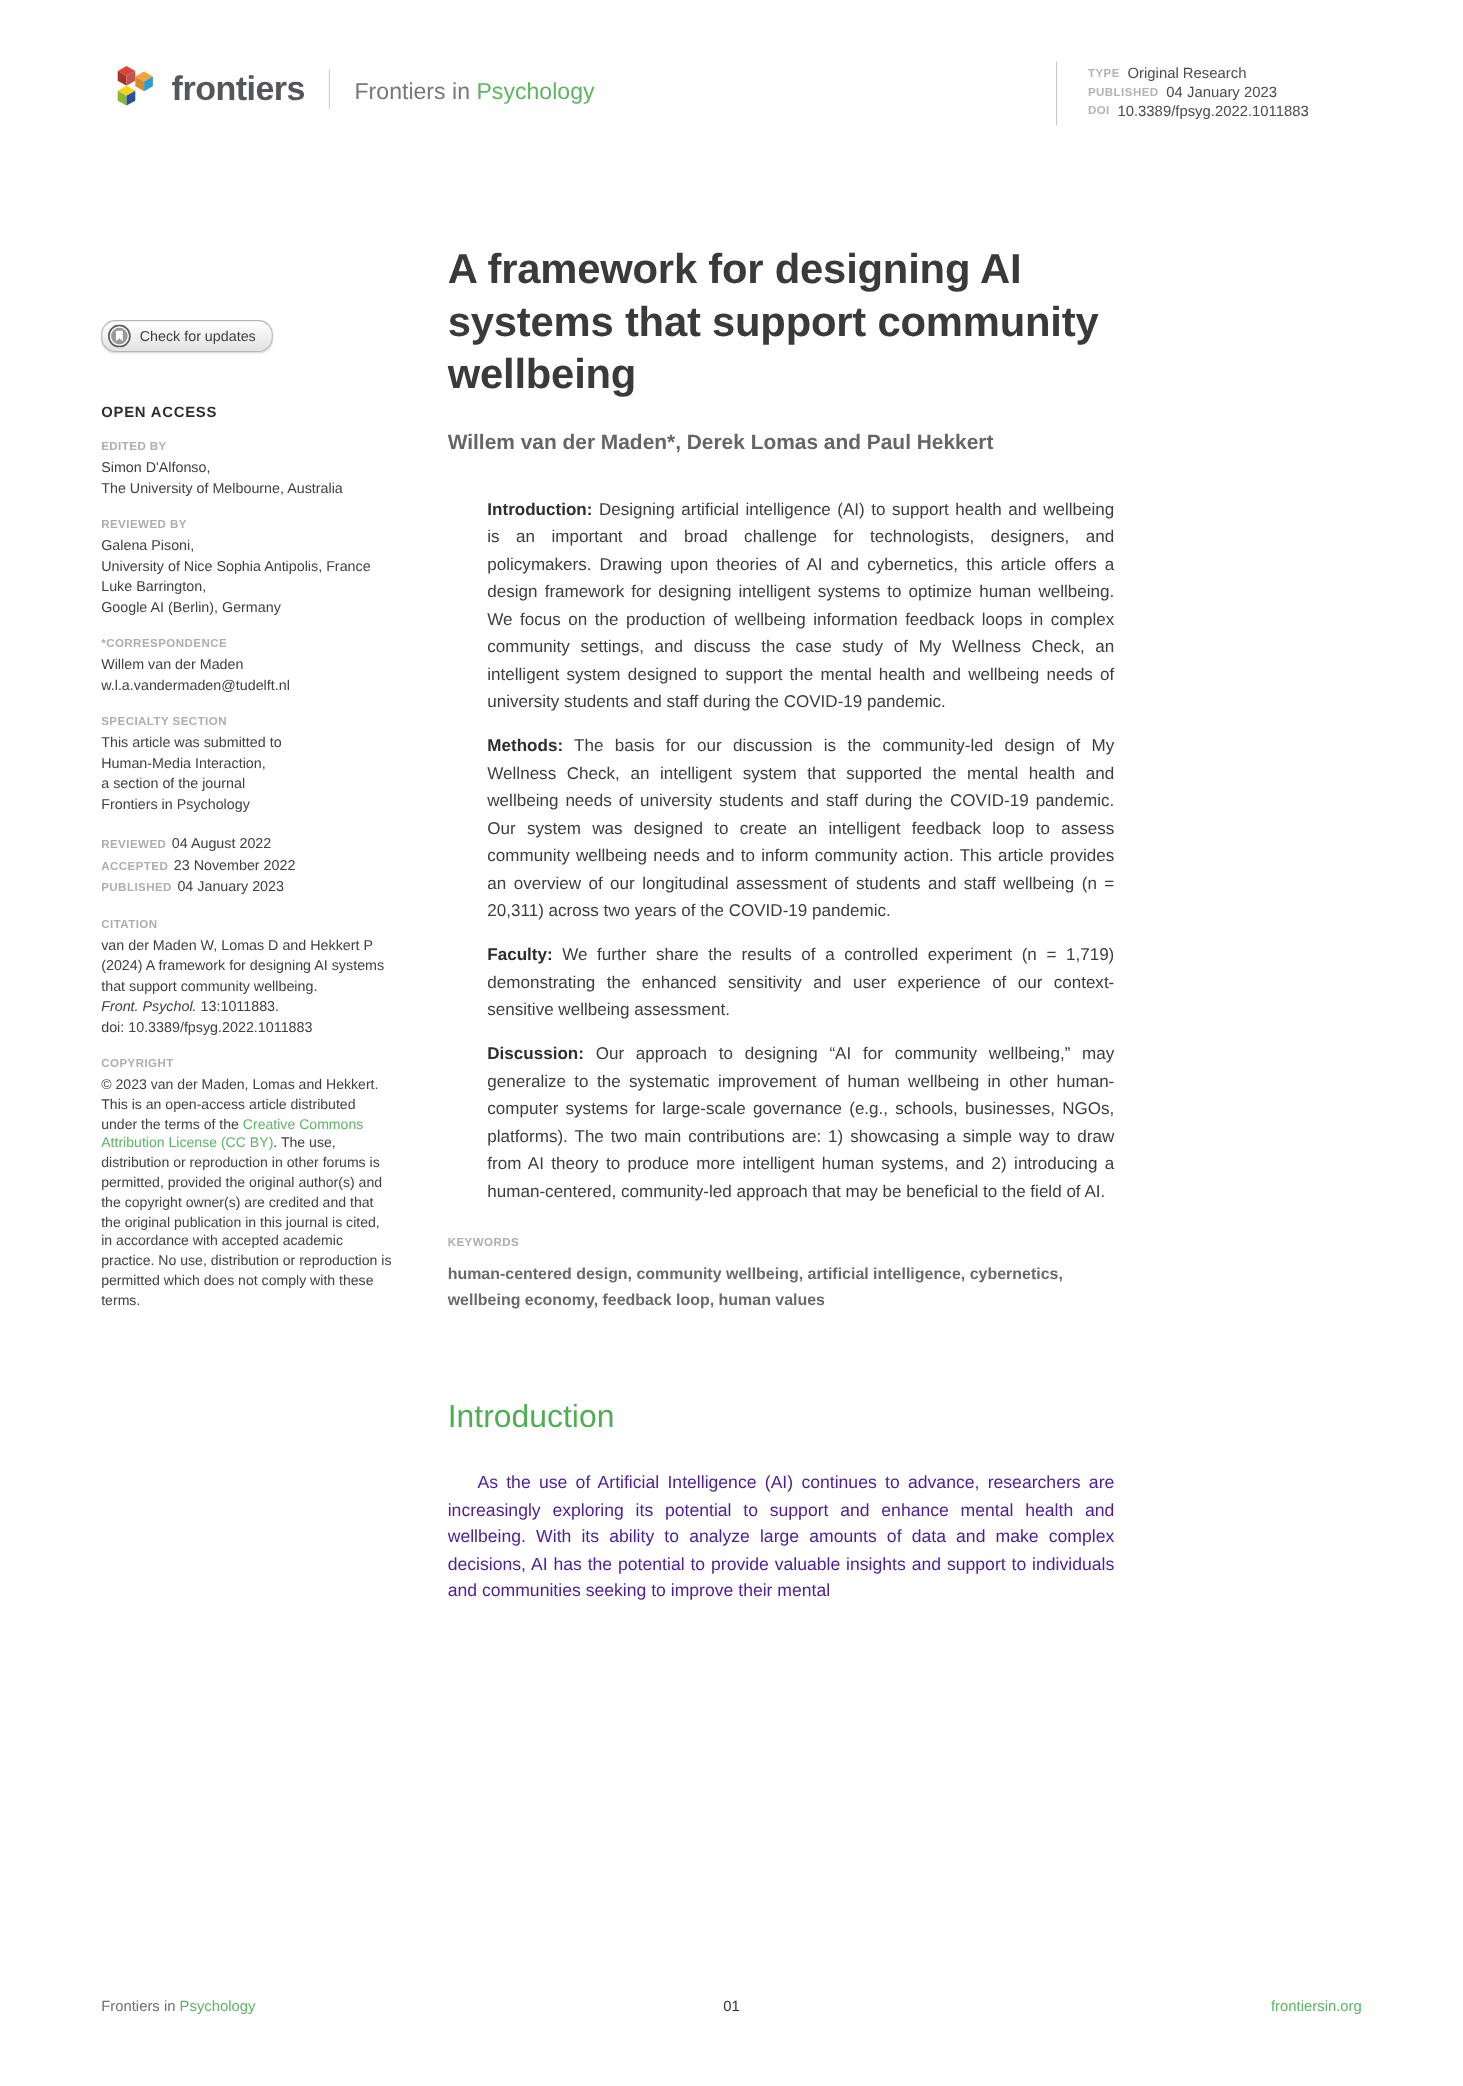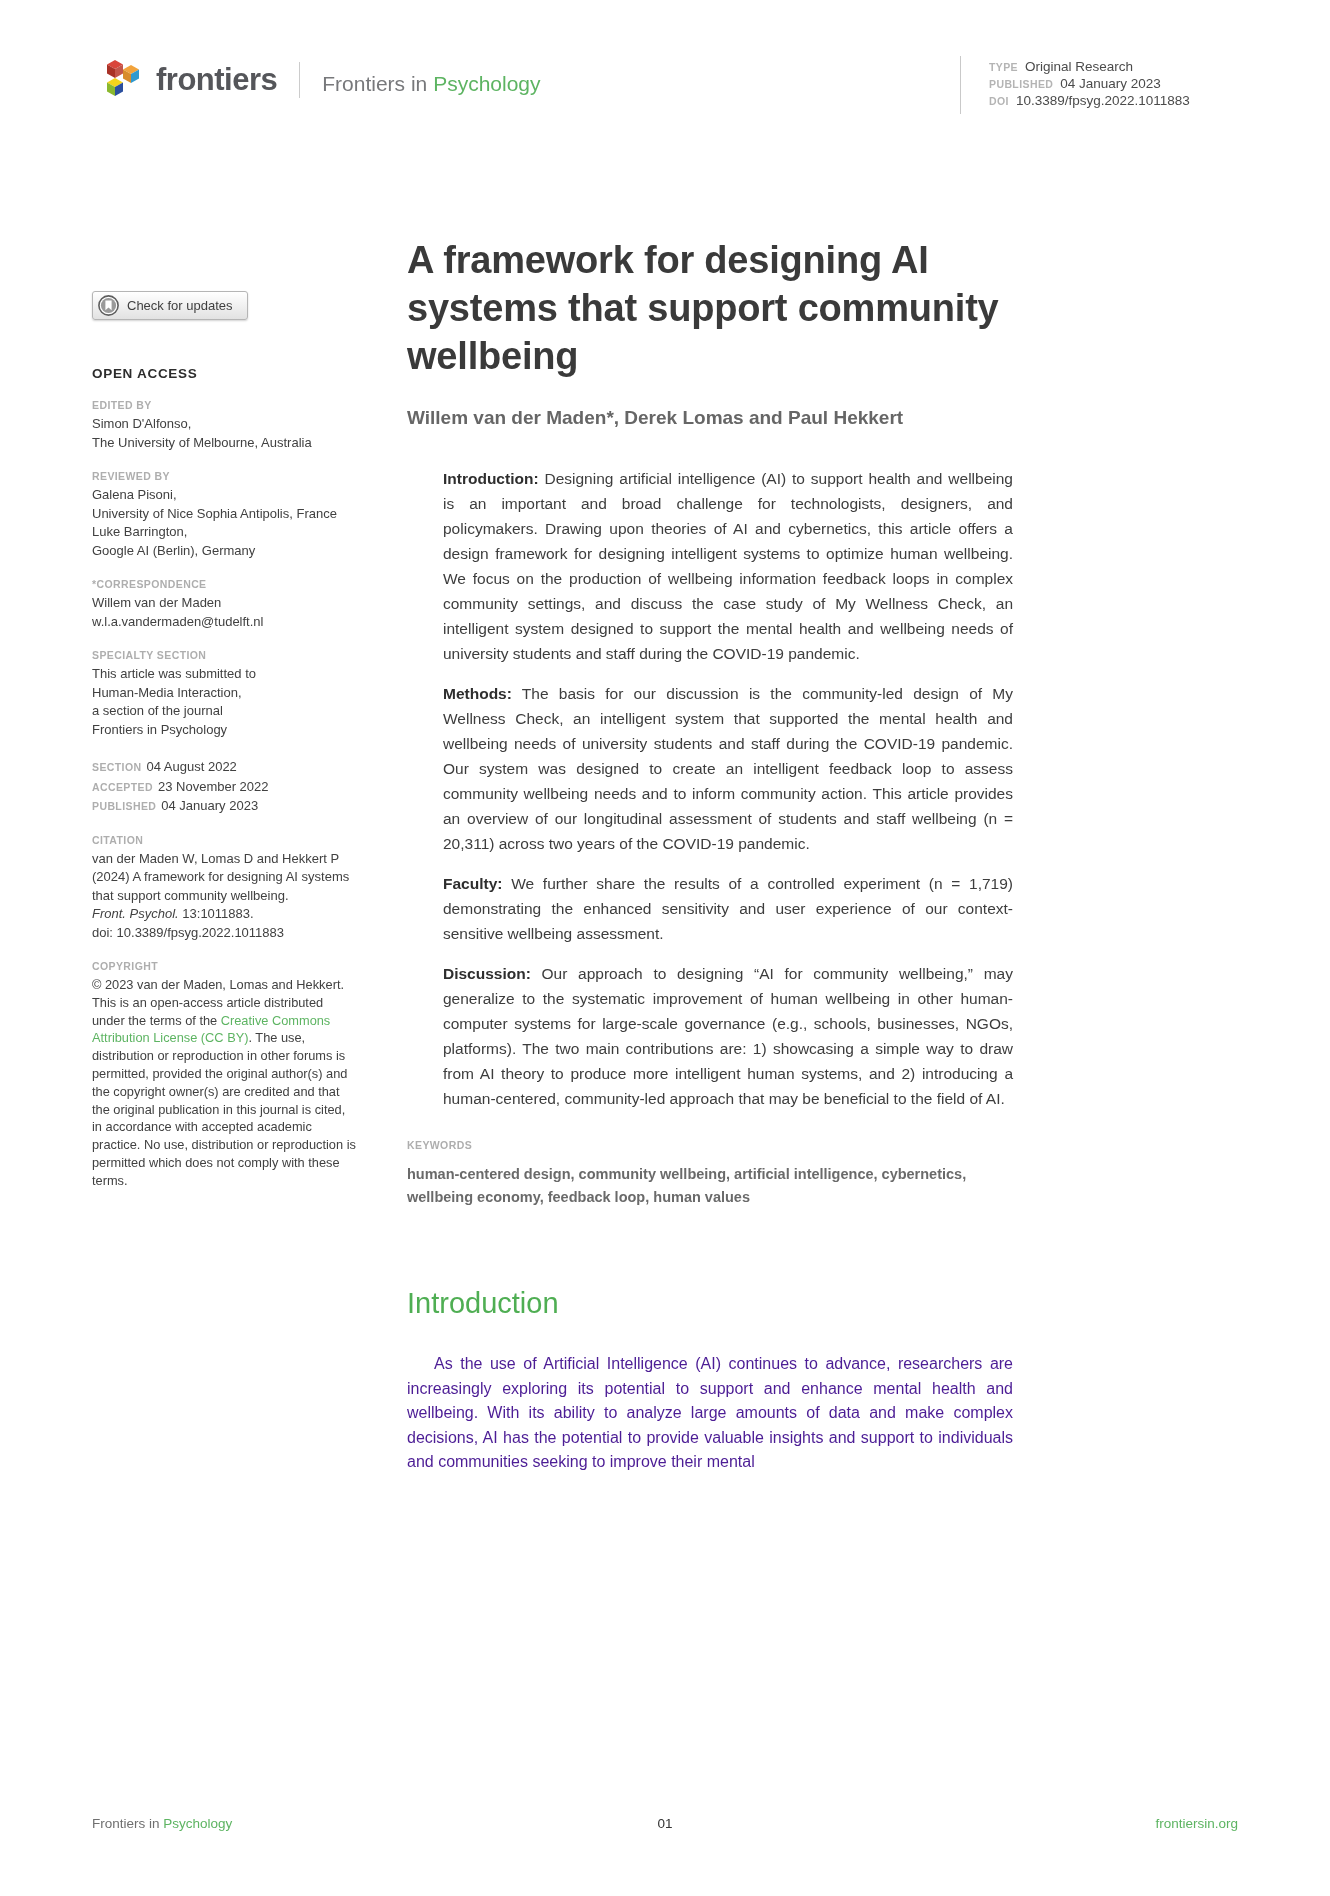--- a/index.html
+++ b/index.html
@@ -16,36 +16,36 @@
   .logo-text { font-size:31px; font-weight:bold; color:#55565a; letter-spacing:-0.5px; }
   .brand-divider { width:1px; height:36px; background:#cccccc; margin:0 22px; }
   .journal-line { font-size:21px; color:#77787b; padding-top:7px; }
   .journal-line .green { color:#5db462; }
   .meta { border-left:1px solid #c9c9c9; padding-left:28px; min-width:282px; padding-top:3px; padding-bottom:4px; }
   .meta-row { display:flex; align-items:center; margin-bottom:2px; }
   .meta-label { font-size:10.5px; color:#b4b4b4; font-weight:bold; letter-spacing:0.4px; margin-right:7px; }
   .meta-value { font-size:13.5px; color:#4b4b4b; }
   
   .sidebar { position:absolute; left:92px; top:291px; width:265px; }
-  .update-btn { display:inline-flex; align-items:center; gap:8px; border:1px solid #b5b5b5; border-radius:3px;
+  .update-btn { display:inline-flex; align-items:center; gap:8px; border:1px solid #b5b5b5; border-radius:13px;
     background:linear-gradient(#ffffff,#e2e2e2); padding:3px 14px 3px 5px; font-size:13px; color:#3f3f3f;
     box-shadow:0 1px 2px rgba(0,0,0,0.18); cursor:pointer; }
   .open-access { margin-top:46px; font-size:13.5px; font-weight:bold; color:#2d2d2d; letter-spacing:0.7px; }
   .sb-block { margin-top:18px; }
   .sb-label { font-size:10.5px; color:#aeaeae; font-weight:bold; letter-spacing:0.4px; margin-bottom:4px; }
   .sb-line { font-size:13px; color:#414141; line-height:18.5px; }
   .sb-inline { margin-top:0; }
   .sb-inline .sb-label { display:inline; margin-right:5px; }
   .sb-inline .sb-line { display:inline; }
   .sb-row { line-height:18.5px; }
   .green-link { color:#5db462; text-decoration:none; cursor:pointer; }
   .copyright-text { font-size:12.8px; color:#414141; line-height:17.8px; margin-top:4px; }
   .italic { font-style:italic; }
   
-  .main { position:absolute; left:407px; top:236px; width:606px; }
+  .main { position:absolute; left:407px; top:221px; width:606px; }
   .title { font-size:38px; line-height:48px; font-weight:600; color:#3a3a3a; letter-spacing:-0.2px; }
   .authors { margin-top:27px; font-size:19px; font-weight:bold; color:#666666; }
   .affiliation { margin-top:13px; font-size:13.5px; color:#7e7e7e; line-height:19px; }
   .abstract { margin-top:37px;margin-left:36px; }
   .abstract p { margin:0 0 15px 0; font-size:15.5px; line-height:25px; text-align:justify; color:#3d3d3d; }
   .abstract strong { color:#2e2e2e; }
   .kw-label { margin-top:28px; font-size:10.5px; color:#aeaeae; font-weight:bold; letter-spacing:0.4px; }
   .keywords { margin-top:12px; font-size:14.5px; font-weight:bold; color:#6a6a6a; line-height:23px; }
   .section-heading { margin-top:78px; font-size:29px; color:#4fae53; font-weight:500; }
   .body-text { margin-top:32px; font-family:Liberation Sans, sans-serif; font-size:16px; line-height:24.5px;
@@ -134,21 +134,21 @@
     <div class="sb-block">
       <div class="sb-label">SPECIALTY SECTION</div>
       <div class="sb-line">This article was submitted to</div>
       <div class="sb-line">Human-Media Interaction,</div>
       <div class="sb-line">a section of the journal</div>
       <div class="sb-line">Frontiers in Psychology</div>
     </div>
 
     <div class="sb-block">
       <div class="sb-row sb-inline">
-        <span class="sb-label">SECTION</span><span class="sb-line">04 August 2022</span>
+        <span class="sb-label">REVIEWED</span><span class="sb-line">04 August 2022</span>
       </div>
       <div class="sb-row sb-inline">
         <span class="sb-label">ACCEPTED</span><span class="sb-line">23 November 2022</span>
       </div>
       <div class="sb-row sb-inline">
         <span class="sb-label">PUBLISHED</span><span class="sb-line">04 January 2023</span>
       </div>
     </div>
 
     <div class="sb-block">

